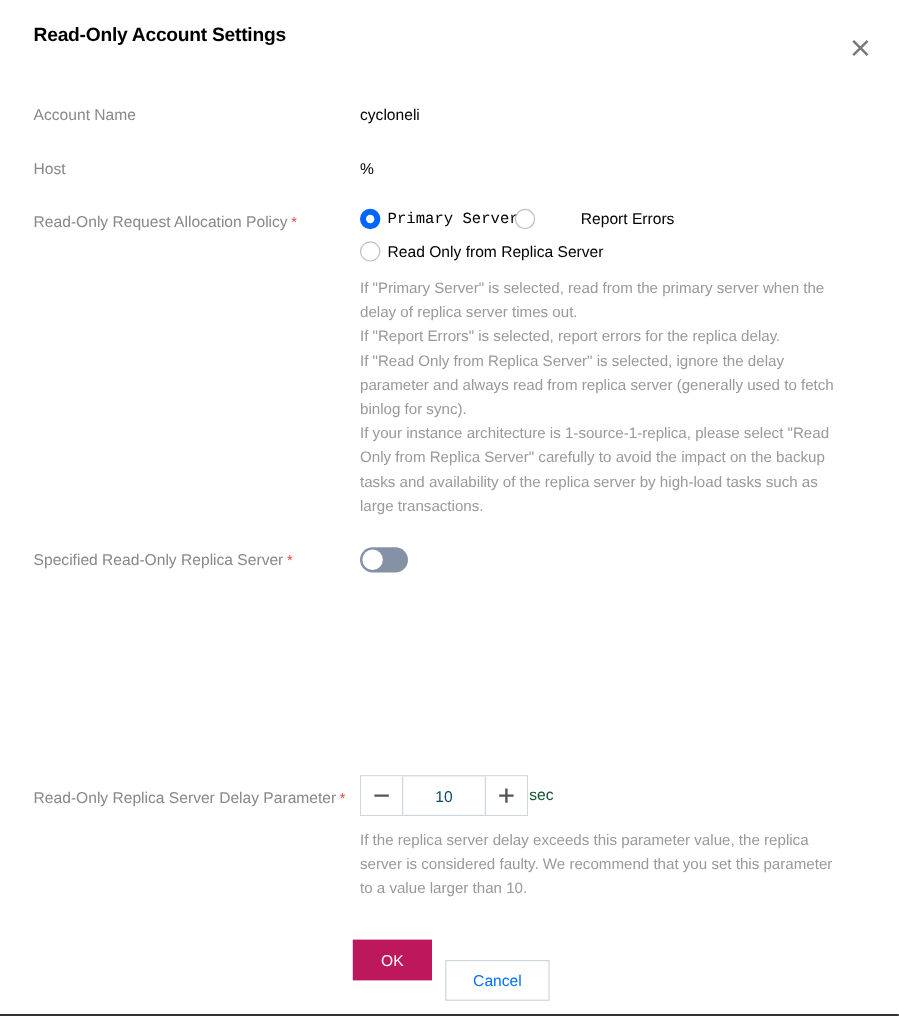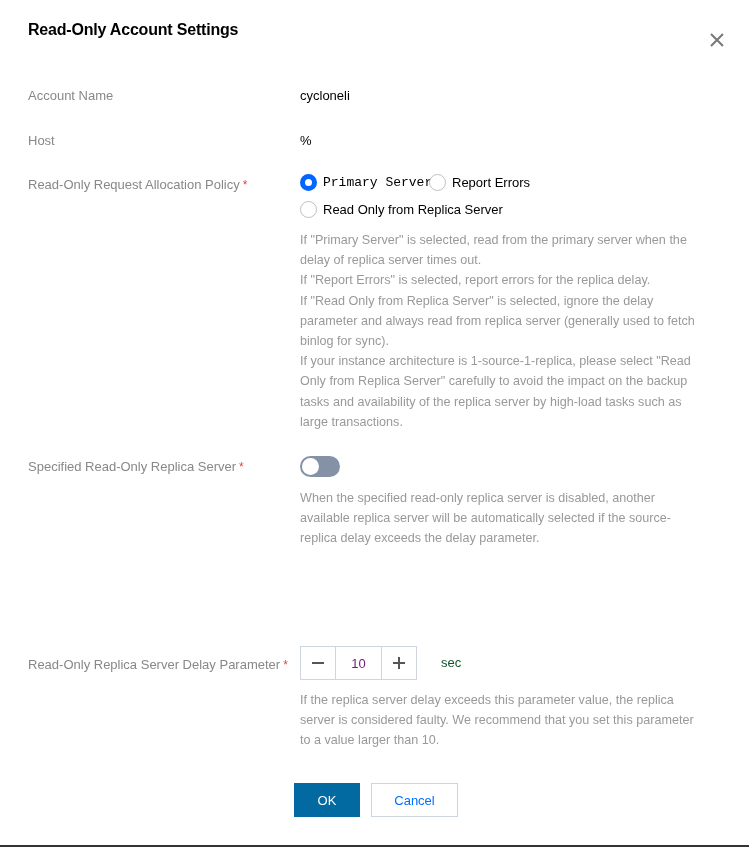--- a/index.html
+++ b/index.html
@@ -64,36 +64,36 @@
     .stepper {
       position: absolute; left: 300px; top: 646px;
       height: 34px; display: flex;
       border: 1px solid #cfd5de;
     }
     .stepper .btn {
       width: 34px; height: 32px; display: flex; align-items: center; justify-content: center;
       cursor: pointer; background: #fff;
     }
     .stepper .val {
-      width: 47px; height: 32px; border-left: 1px solid #cfd5de; border-right: 1px solid #cfd5de;
+      width: 70px; height: 32px; border-left: 1px solid #cfd5de; border-right: 1px solid #cfd5de;
       display: flex; align-items: center; justify-content: center;
-      font-size: 13px; color: #701a75;
+      font-size: 13px; color: #0c4a6e;
     }
     .unit {
       position: absolute; left: 441px; top: 655px;
       font-size: 13px; color: #14532d;
     }
     .btn-ok {
       position: absolute; left: 294px; top: 783px;
-      width: 66px; height: 34px; background: #0369a1; color: #fff;
+      width: 66px; height: 34px; background: #be185d; color: #fff;
       font-size: 13px; display: flex; align-items: center; justify-content: center;
       cursor: pointer;
     }
     .btn-cancel {
-      position: absolute; left: 371px; top: 783px;
+      position: absolute; left: 371px; top: 800px;
       width: 87px; height: 34px; background: #fff; color: #006eff;
       border: 1px solid #cfd5de;
       font-size: 13px; display: flex; align-items: center; justify-content: center;
       cursor: pointer;
     }
   </style>
 </head>
 <body>
 
 <div class="dialog">
@@ -110,21 +110,21 @@
   <div class="row-label" style="top:133px;">Host</div>
   <div class="row-value" style="top:133px;">%</div>
 
   <div class="row-label" style="top:177px;">
     <span>Read-Only Request Allocation Policy</span><span class="req">*</span>
   </div>
   <div class="radio" style="left:300px; top:174px;font-family:Liberation Mono, monospace;">
     <span class="circle checked"></span>
     <span>Primary Server</span>
   </div>
-  <div class="radio" style="left:429px; top:174px;">
+  <div class="radio" style="left:429px; top:174px;gap:32px;">
     <span class="circle"></span>
     <span>Report Errors</span>
   </div>
   <div class="radio" style="left:300px; top:201px;">
     <span class="circle"></span>
     <span>Read Only from Replica Server</span>
   </div>
   <div class="help" style="top:230px;">
     <div>If "Primary Server" is selected, read from the primary server when the delay of replica server times out.</div>
     <div>If "Report Errors" is selected, report errors for the replica delay.</div>
@@ -132,21 +132,20 @@
     <div>If your instance architecture is 1-source-1-replica, please select "Read Only from Replica Server" carefully to avoid the impact on the backup tasks and availability of the replica server by high-load tasks such as large transactions.</div>
   </div>
 
   <div class="row-label" style="top:459px;">
     <span>Specified Read-Only Replica Server</span><span class="req">*</span>
   </div>
   <div class="toggle">
     <span class="knob"></span>
   </div>
   <div class="help" style="top:488px;">
-    <div>When the specified read-only replica server is disabled, another available replica server will be automatically selected if the source-replica delay exceeds the delay parameter.</div>
   </div>
 
   <div class="row-label" style="top:657px;">
     <span>Read-Only Replica Server Delay Parameter</span><span class="req">*</span>
   </div>
   <div class="stepper">
     <div class="btn">
       <svg width="14" height="14" viewBox="0 0 14 14">
         <path d="M1 7 H13" stroke="#555555" stroke-width="2"></path>
       </svg>

